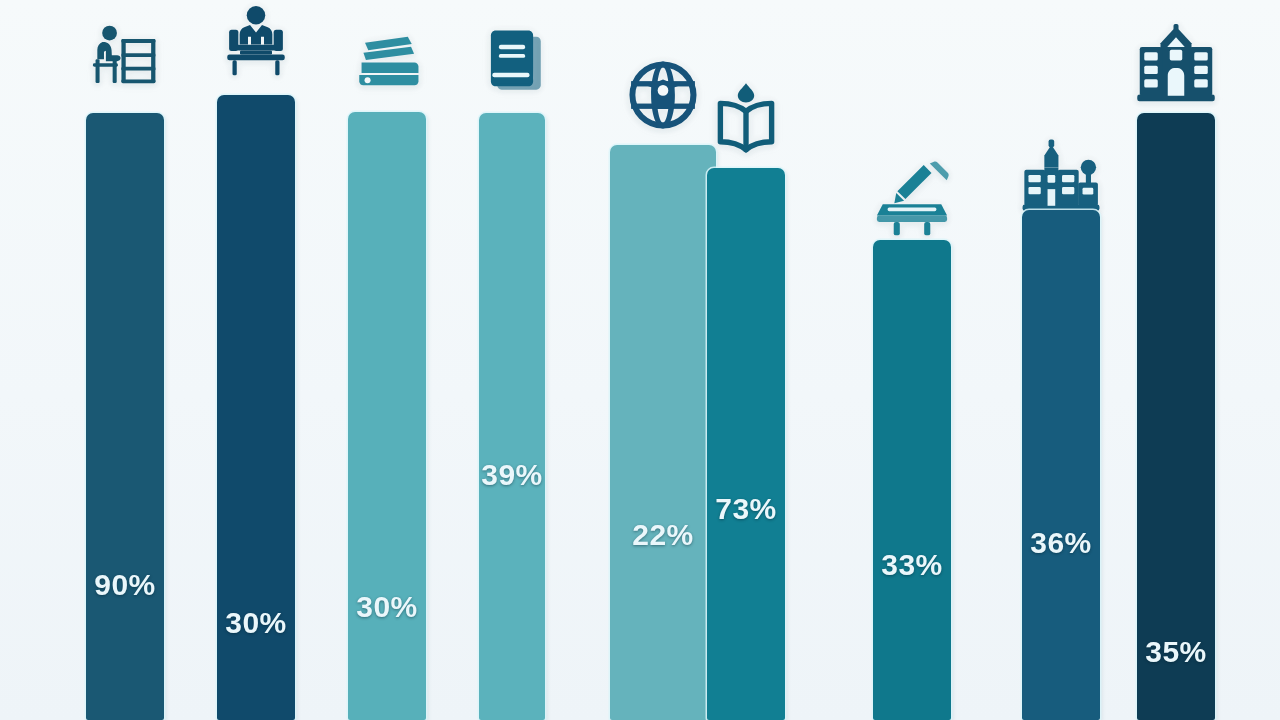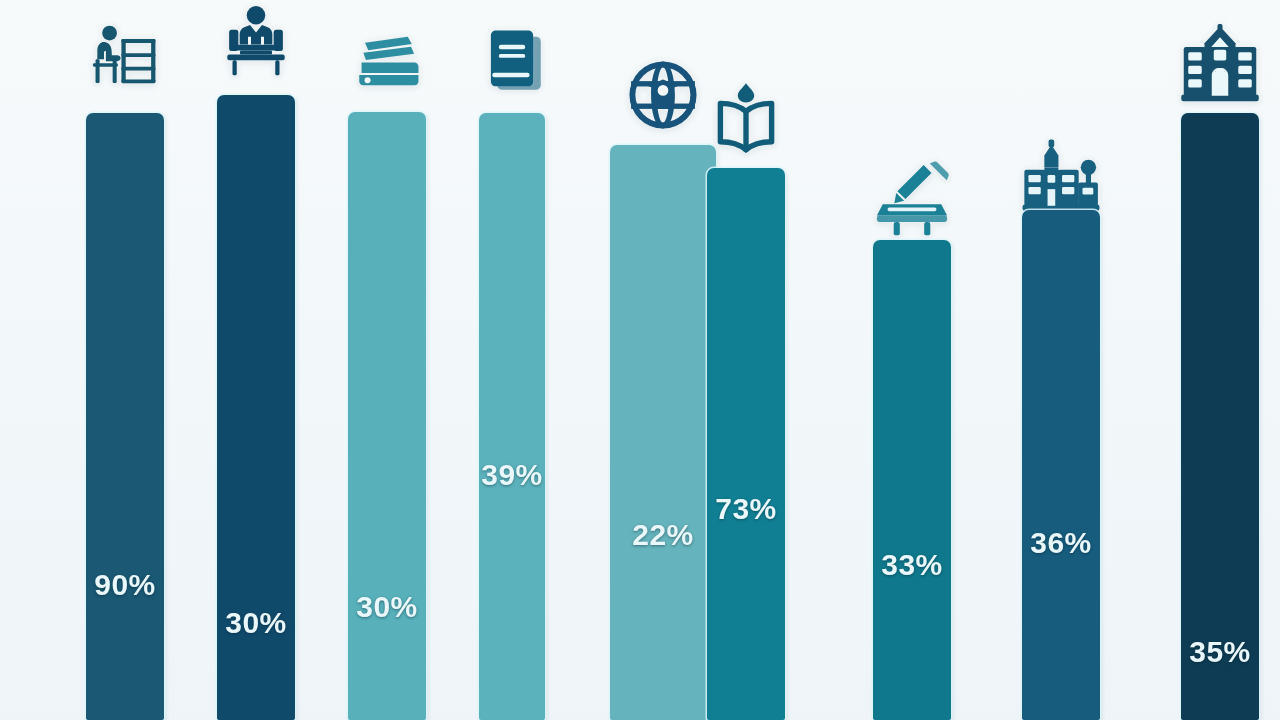--- a/index.html
+++ b/index.html
@@ -209,21 +209,21 @@
           <rect x="32.8" y="43" width="9.6" height="5.6" rx="1"></rect>
           <rect x="48.8" y="43.6" width="8.4" height="5.2" rx="1"></rect>
           <rect x="21.5" y="33.6" width="6" height="6" rx="1"></rect>
           <path d="M21.5 44.6h6v13h-6z"></path>
         </g>
       </svg>
       </span>
       <div class="bar" style="height: 510px; background: rgb(23, 92, 125);"></div>
       <div class="bar-label" style="top: 526px;">36%</div>
     </div>
-    <div class="bar-group" style="left: 1137px; width: 78px; height: 720px; margin-left: 44px;">
+    <div class="bar-group" style="left: 1137px; width: 78px; height: 720px;">
       <span class="bar-icon" style="top: 24px; width: 80px; height: 80px;">
         <svg viewBox="0 0 64 64" width="100%" height="100%">
         <g fill="#16506c">
           <path d="M32 2 19.6 15.4v42h24.8v-42z"></path>
           <rect x="30" y="0" width="4" height="5" rx="1.4"></rect>
           <rect x="3" y="18.4" width="18" height="39" rx="1.8"></rect>
           <rect x="43" y="18.4" width="18" height="39" rx="1.8"></rect>
           <rect x="1" y="56.4" width="62" height="5.4" rx="1.8"></rect>
         </g>
         <g fill="#eaf7fb">

